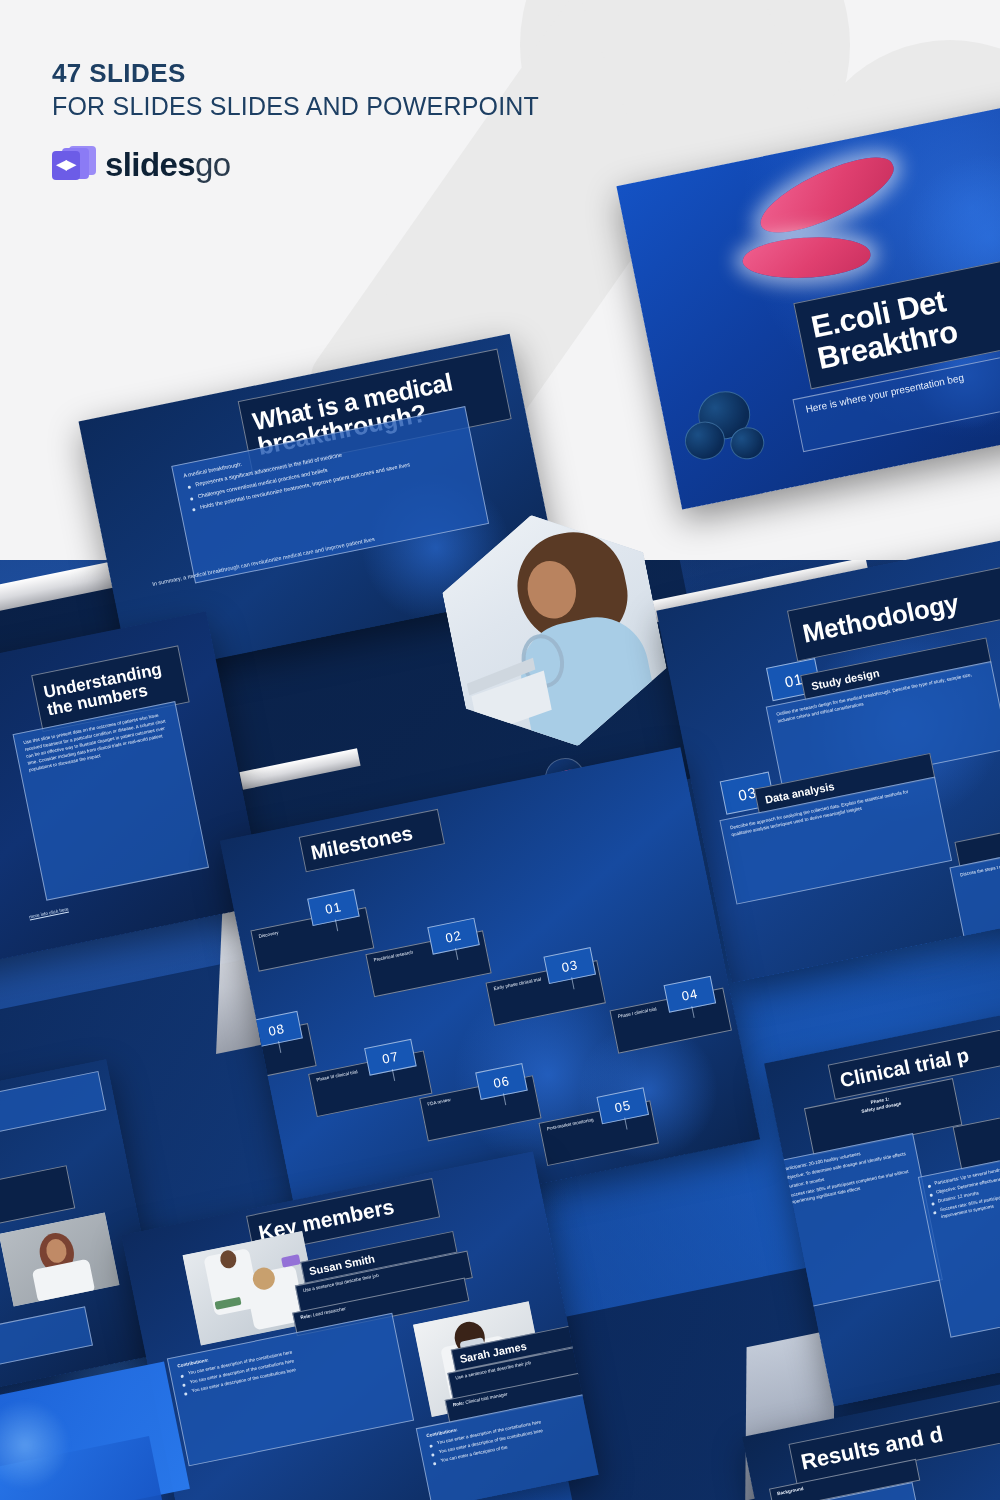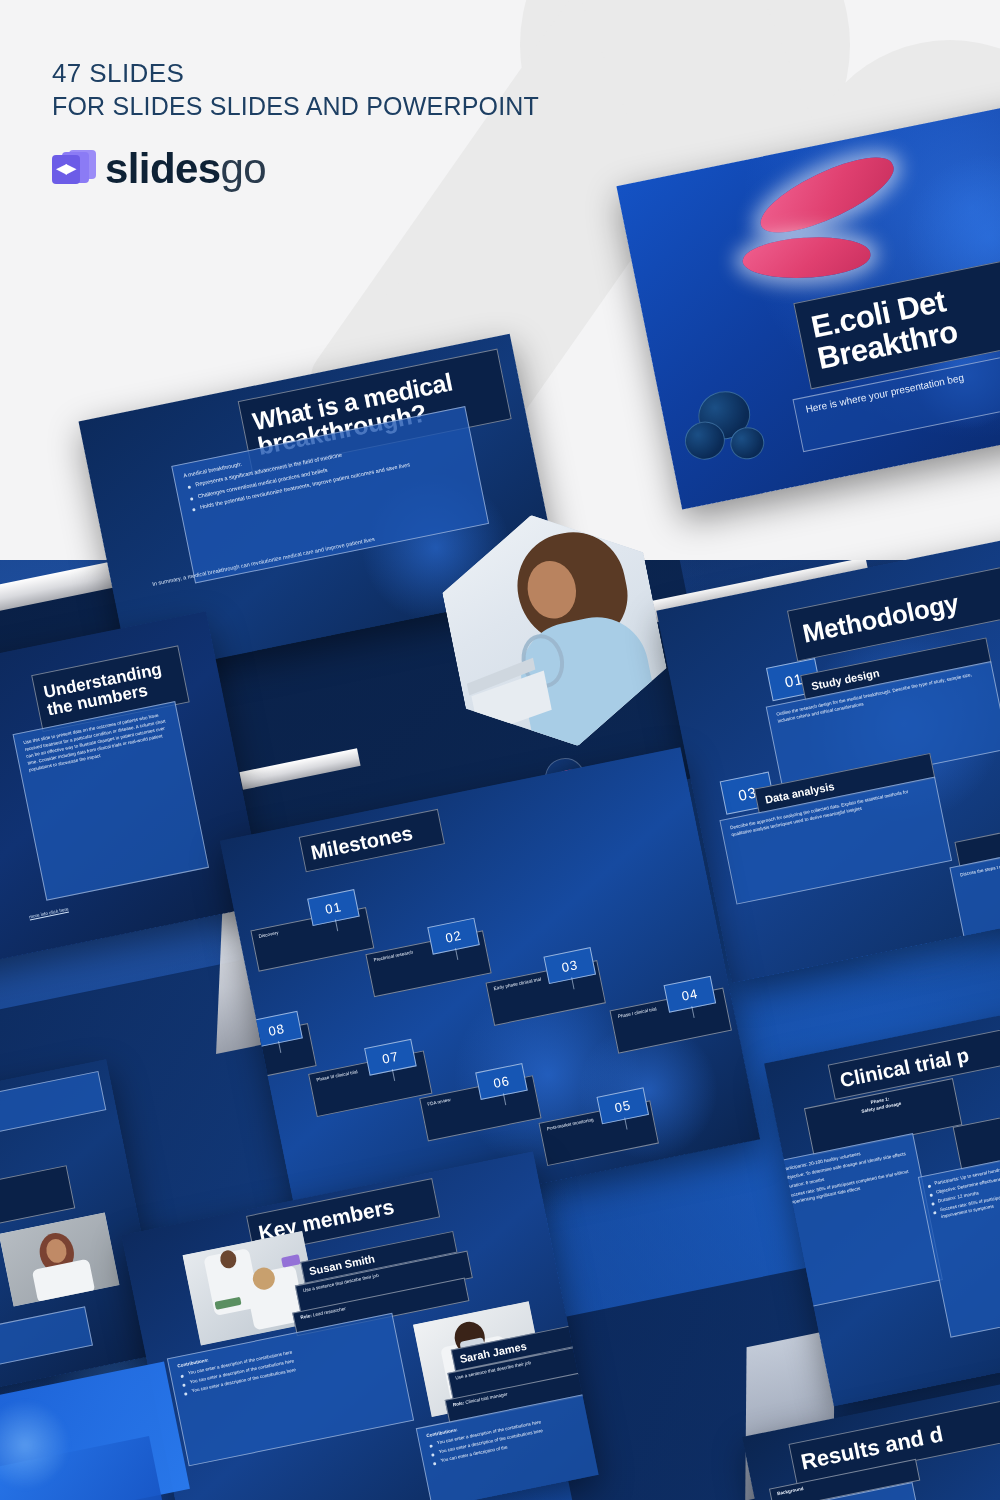--- a/index.html
+++ b/index.html
@@ -37,39 +37,39 @@
     transform:rotate(42deg); border-radius:20px;
   }
 
   .hero-text { position:absolute; left:52px; top:24px; z-index:6; }
   .hero-title {
     font-size:62px; line-height:1.02; font-weight:bold;
     color:#14314f; letter-spacing:-1.5px;
     max-width:560px;
   }
   .hero-sub1 {
-    margin-top:34px; font-size:26px; font-weight:normal;
+    margin-top:34px; font-size:26px; font-weight:bold;
     color:#1d3f63; letter-spacing:0.4px;
   }
   .hero-sub2 {
     margin-top:3px; font-size:25px; font-weight:normal;
     color:#1d3f63; letter-spacing:0.2px;
   }
   .logo-row { margin-top:24px; display:flex; align-items:center; gap:9px; }
   .logo-mark { width:44px; height:40px; position:relative; }
   .logo-mark .sq { position:absolute; border-radius:4px; }
   .logo-mark .s3 { width:27px; height:29px; left:17px; top:1px; background:#9b8cf7; }
   .logo-mark .s2 { width:27px; height:31px; left:10px; top:3px; background:#8b7bf5; }
   .logo-mark .s1 { width:28px; height:29px; left:0px; top:6px; background:#6c5ce7; }
   .logo-mark .arrows {
     position:absolute; left:4px; top:12px;
     color:#fff; font-size:14px; line-height:14px; letter-spacing:-1px;
     font-family:"DejaVu Sans", sans-serif;
   }
-  .logo-text { font-size:42px; font-weight:bold; color:#0e2236; letter-spacing:-0.6px; }
+  .logo-text { font-size:33px; font-weight:bold; color:#0e2236; letter-spacing:-0.6px; }
   .logo-text .go { font-weight:normal; color:#2a3b4d; }
 
   
   .blue-field {
     position:absolute; left:-160px; top:430px; width:1340px; height:1260px;
     background:
       radial-gradient(circle at 22% 20%, rgba(38,96,190,.85) 0%, rgba(18,48,108,0) 46%),
       radial-gradient(circle at 78% 62%, rgba(29,102,214,.85) 0%, rgba(13,40,96,0) 50%),
       radial-gradient(circle at 45% 88%, rgba(24,84,186,.75) 0%, rgba(10,32,78,0) 52%),
       linear-gradient(160deg,#0d2a5c 0%,#12336d 38%,#0b2550 72%,#081d43 100%);

